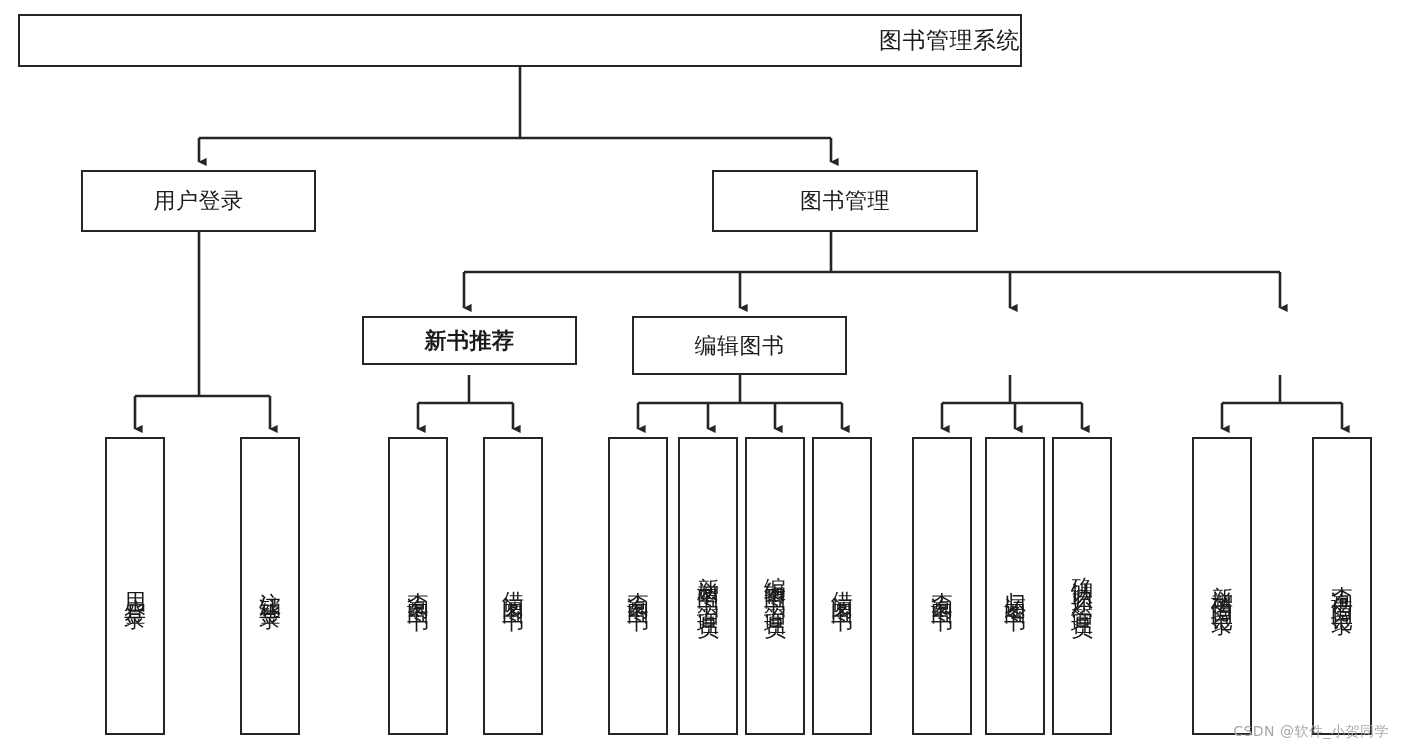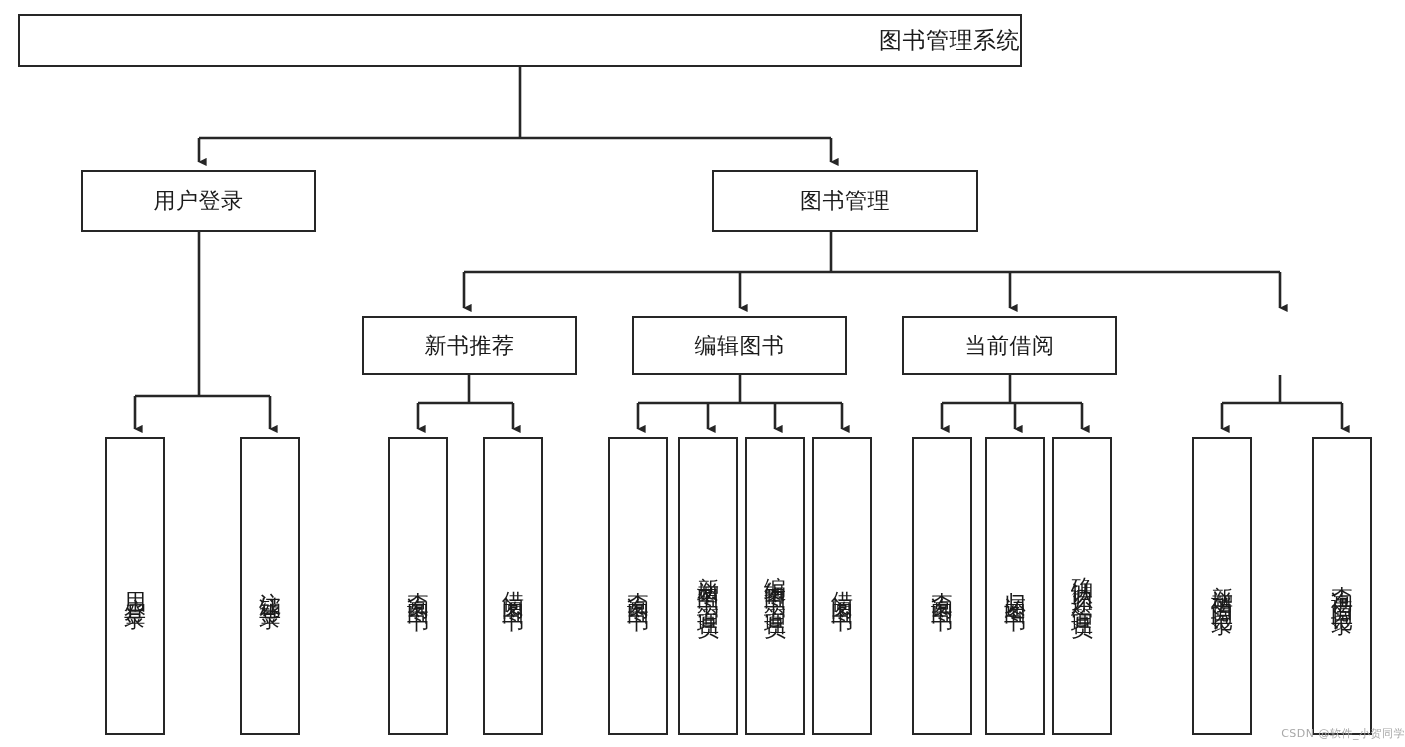--- a/index.html
+++ b/index.html
@@ -54,23 +54,23 @@
   svg.edges {
     position: absolute;
     left: 0;
     top: 0;
     width: 1405px;
     height: 747px;
     pointer-events: none;
   }
   .watermark {
     position: absolute;
-    right: 0;
+    right: 16px;
     bottom: 6px;
-    font-size: 11px;
+    font-size: 14px;
     color: #a8a8a8;
     letter-spacing: 0.5px;
     white-space: nowrap;
   }
 </style>
 </head>
 <body>
 
 <div id="canvas">
 
@@ -128,28 +128,25 @@
     <span>图书管理系统</span>
   </div>
 
   <div class="node h" style="left:81px; top:170px; width:235px; height:62px;">
     <span>用户登录</span>
   </div>
   <div class="node h" style="left:712px; top:170px; width:266px; height:62px;">
     <span>图书管理</span>
   </div>
 
-  <div class="node h" style="left:362px; top:316px; width:215px; height:59px;">
+  <div class="node h" style="left:362px; top:316px; width:215px; height:49px;font-weight:bold;">
     <span>新书推荐</span>
   </div>
   <div class="node h" style="left:632px; top:316px; width:215px; height:59px;">
     <span>编辑图书</span>
-  </div>
-  <div class="node h" style="left:902px; top:316px; width:215px; height:59px;">
-    <span>当前借阅</span>
   </div>
 
   <div class="node v" style="left:105px; top:437px; width:60px; height:298px;">
     <span class="vlabel">用户登录</span>
   </div>
   <div class="node v" style="left:240px; top:437px; width:60px; height:298px;">
     <span class="vlabel">注销登录</span>
   </div>
 
   <div class="node v" style="left:388px; top:437px; width:60px; height:298px;">

